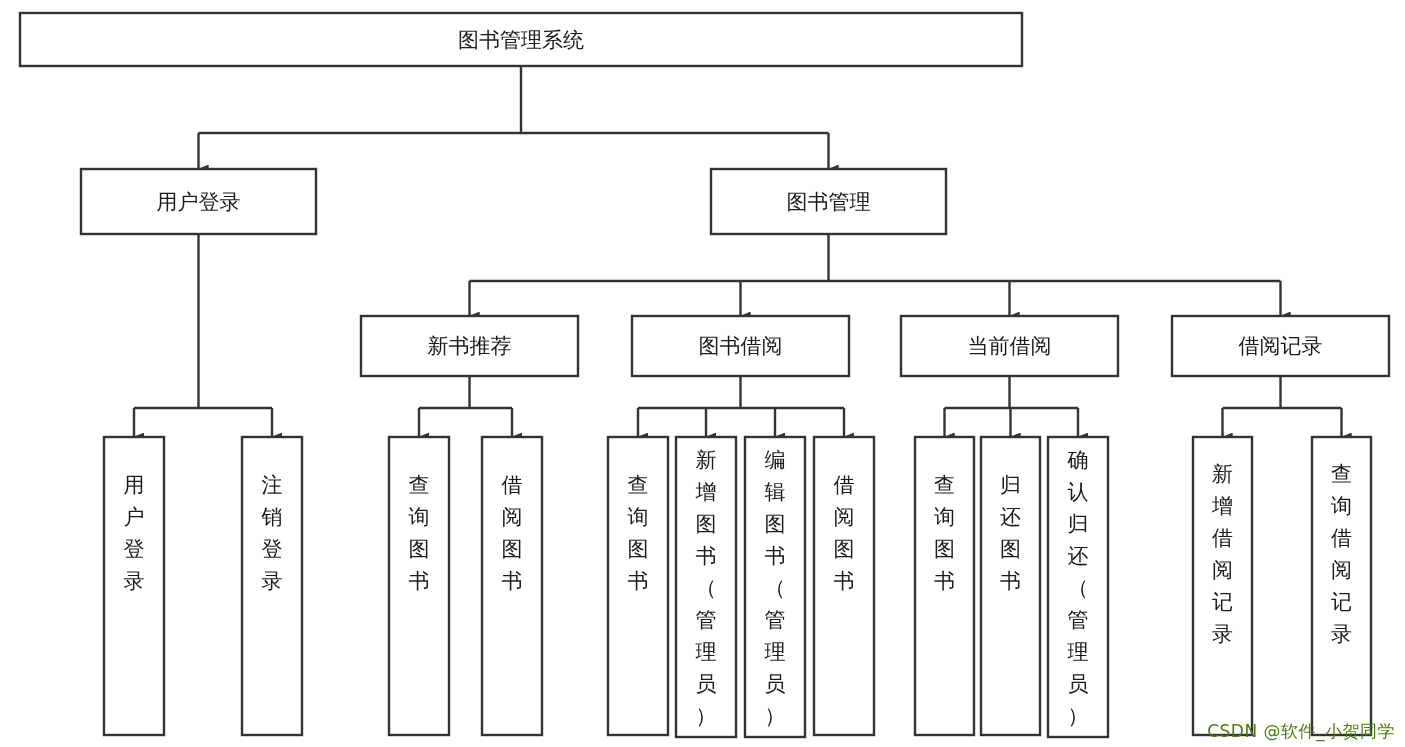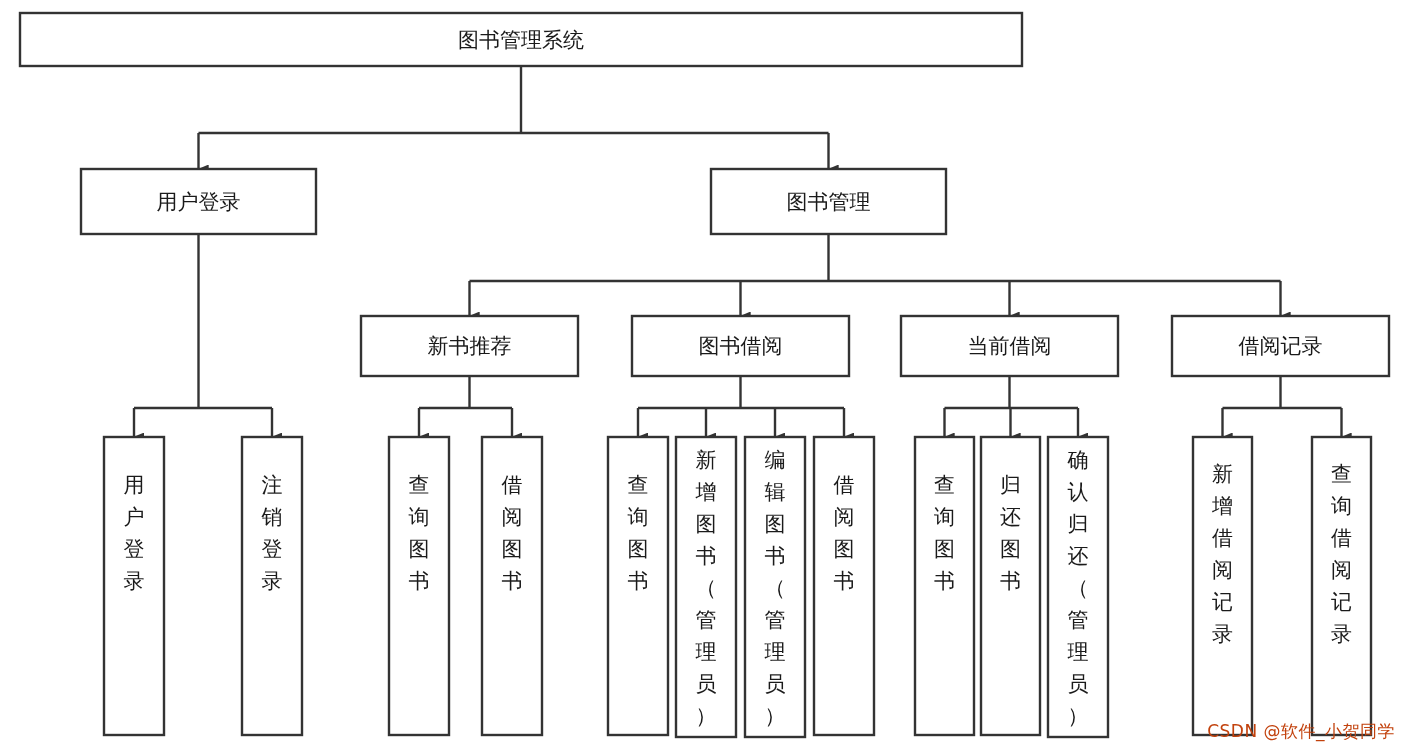--- a/index.html
+++ b/index.html
@@ -50,21 +50,21 @@
     font-family: "DejaVu Sans", "Liberation Sans", sans-serif;
     font-size: 21px;
     text-anchor: middle;
   }
   .watermark {
     position: absolute;
     right: 10px;
     bottom: 4px;
     font-family: "DejaVu Sans", "Liberation Sans", sans-serif;
     font-size: 17px;
-    color: #c2410c;
+    color: #4d7c0f;
     letter-spacing: 0.5px;
     white-space: nowrap;
     pointer-events: none;
   }
 </style>
 </head>
 <body>
 
 <div id="diagram-root">
   <svg id="flow-svg" viewBox="0 0 1405 747">

